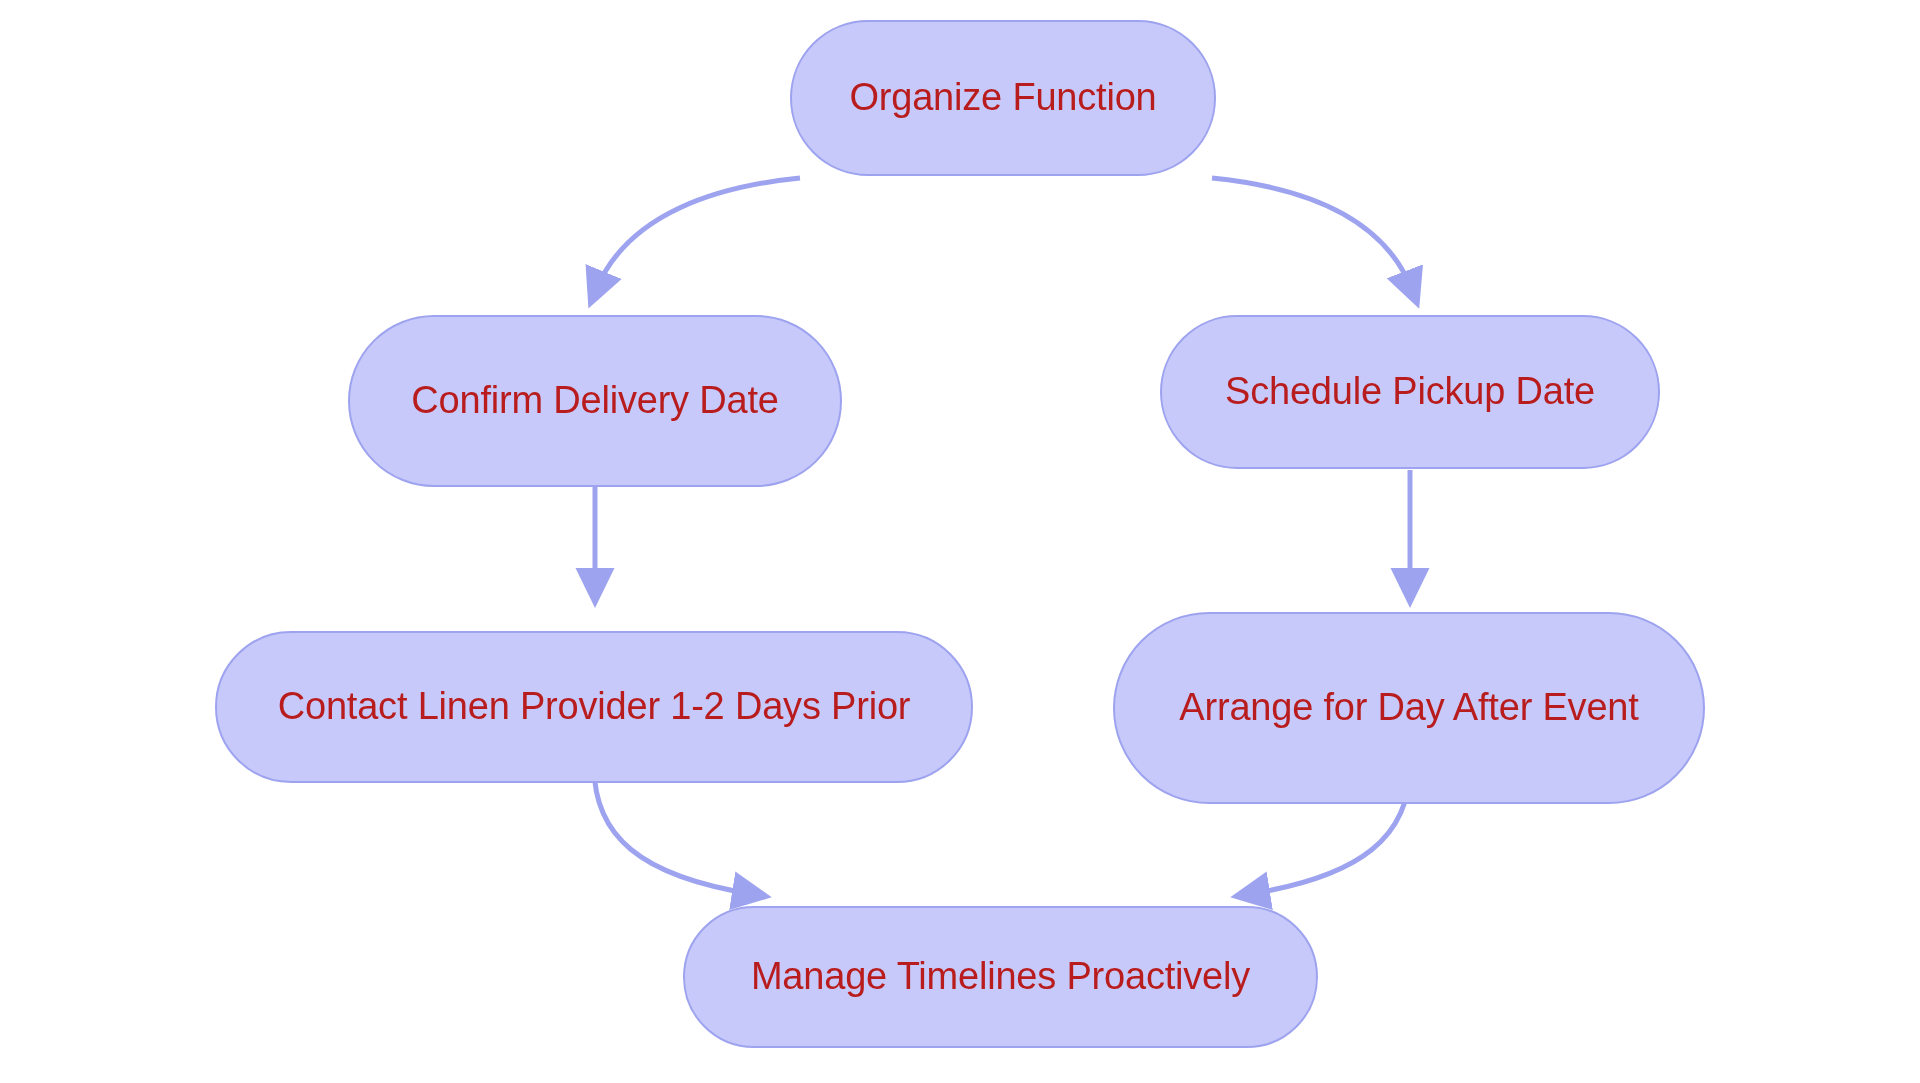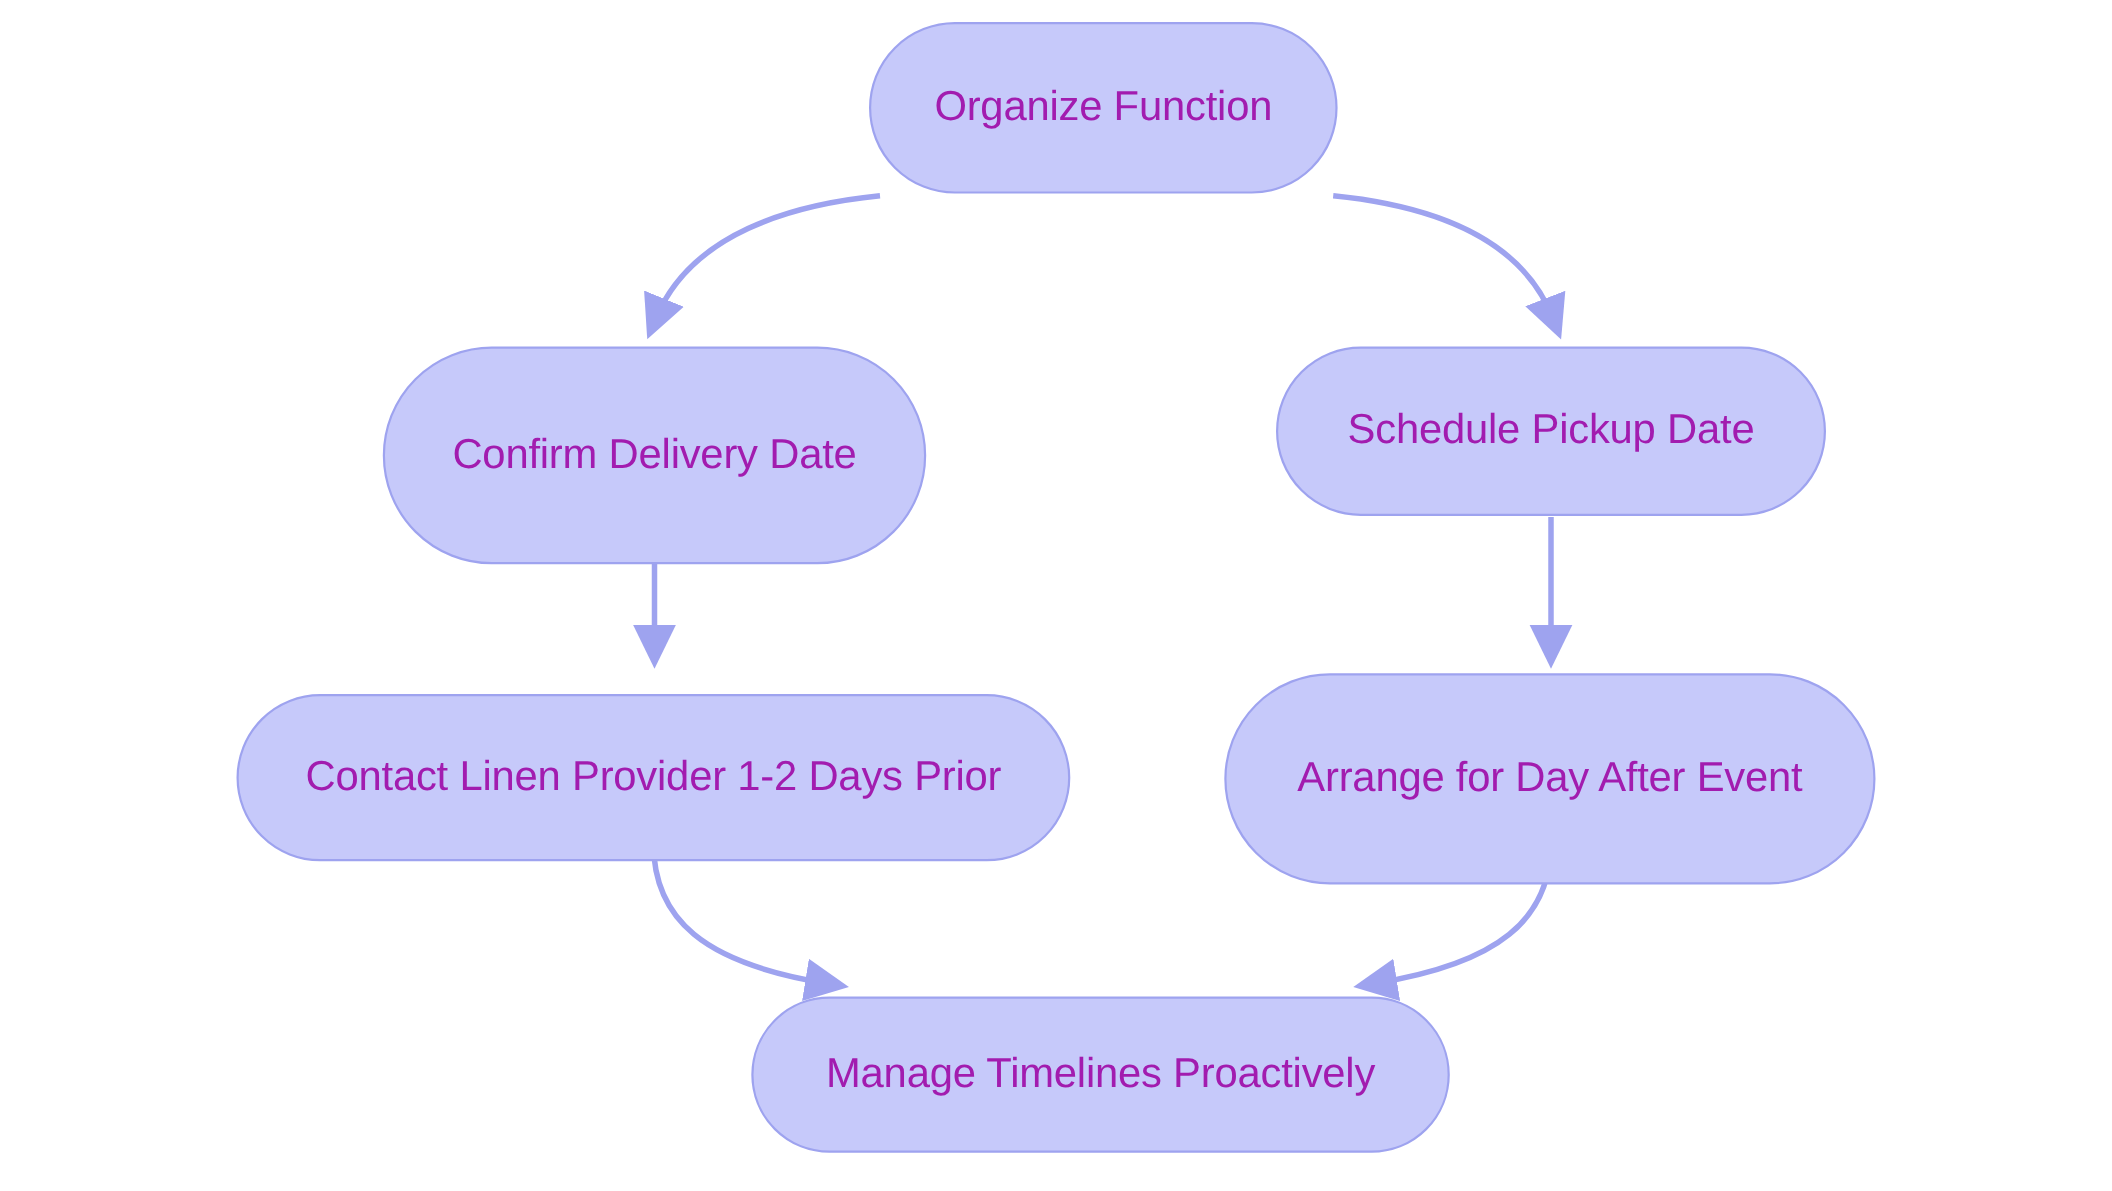--- a/index.html
+++ b/index.html
@@ -33,32 +33,32 @@
     display: flex;
     align-items: center;
     justify-content: center;
     background: #c6c9fa;
     border: 2px solid #9ea3ef;
     border-radius: 999px;
     text-align: center;
     z-index: 2;
   }
   .node-label {
-    color: #a21caf;
+    color: #b91c1c;
     font-family: "Liberation Sans", sans-serif;
     font-size: 38px;
     font-weight: 400;
     letter-spacing: -0.2px;
     line-height: 1.1;
     white-space: nowrap;
     padding: 0 18px;
   }
   
   #node-organize-function { left: 790px;  top: 20px;  width: 426px; height: 156px; }
-  #node-confirm-delivery-date { left: 348px; top: 315px; width: 494px; height: 198px; }
+  #node-confirm-delivery-date { left: 348px; top: 315px; width: 494px; height: 172px; }
   #node-schedule-pickup-date  { left: 1160px; top: 315px; width: 500px; height: 154px; }
   #node-contact-linen-provider { left: 215px; top: 612px; width: 758px; height: 152px; margin-top: 19px; }
   #node-arrange-day-after-event { left: 1113px; top: 612px; width: 592px; height: 192px; }
   #node-manage-timelines-proactively { left: 683px; top: 906px; width: 635px; height: 142px; text-align: right; }
 </style>
 </head>
 <body>
 
 <div id="flow-root">
 

